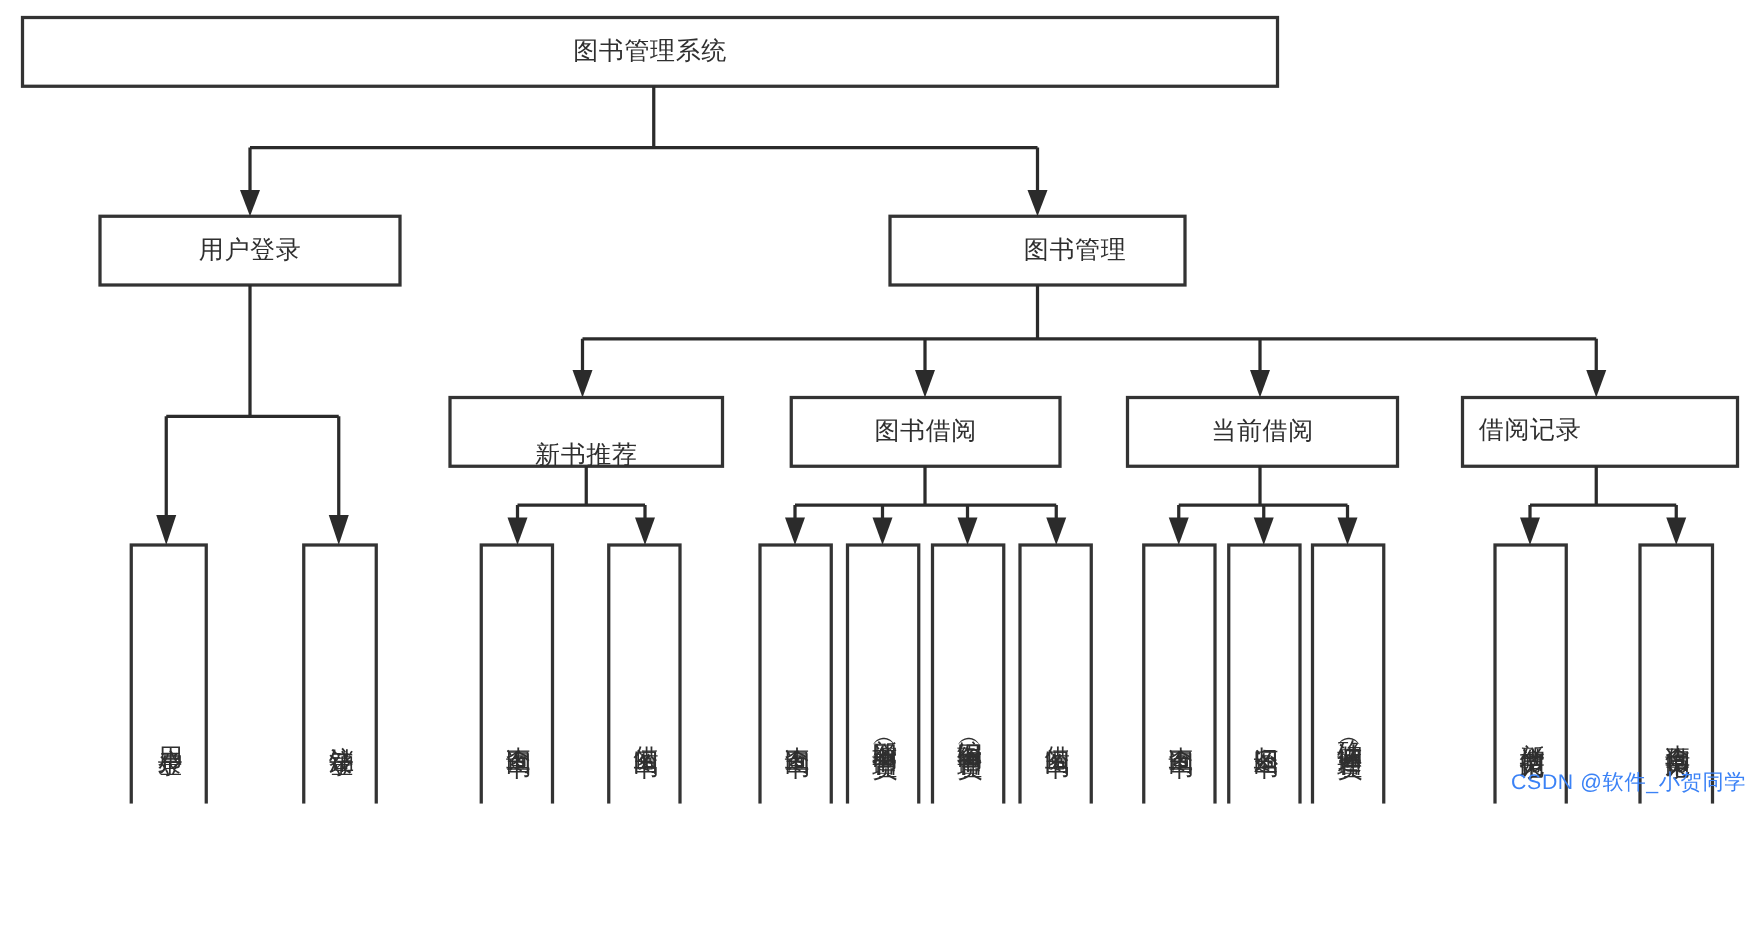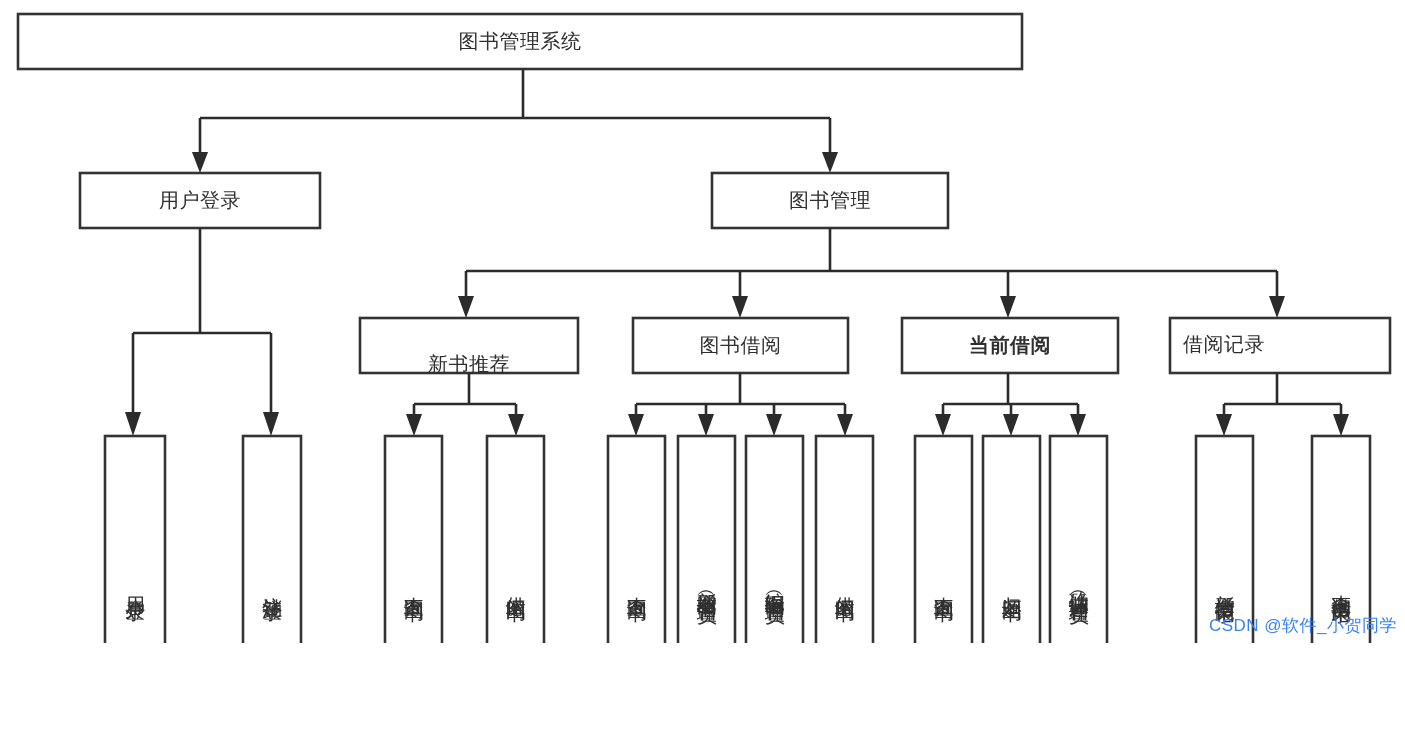--- a/index.html
+++ b/index.html
@@ -157,25 +157,25 @@
     <path class="connector" d="M 1224,404 L 1341,404"></path>
     <path class="connector" d="M 1224,404 L 1224,420"></path>
     <path class="connector" d="M 1341,404 L 1341,420"></path>
     <polygon class="arrow-head" points="1216,414 1232,414 1224,436"></polygon>
     <polygon class="arrow-head" points="1333,414 1349,414 1341,436"></polygon>
   </svg>
 
   <div class="node-label horizontal" style="left:18px; top:14px; width:1004px; height:55px;">图书管理系统</div>
 
   <div class="node-label horizontal" style="left:80px; top:173px; width:240px; height:55px;">用户登录</div>
-  <div class="node-label horizontal" style="left:712px; top:173px; width:236px; height:55px;">图书管理</div>
+  <div class="node-label horizontal" style="left:712px; top:173px; width:236px; height:55px;padding-left:30px;">图书管理</div>
 
   <div class="node-label horizontal" style="left:360px; top:318px; width:218px; height:55px;margin-top:19px;">新书推荐</div>
   <div class="node-label horizontal" style="left:633px; top:318px; width:215px; height:55px;border-radius:11px;">图书借阅</div>
-  <div class="node-label horizontal" style="left:902px; top:318px; width:216px; height:55px;font-weight:bold;">当前借阅</div>
+  <div class="node-label horizontal" style="left:902px; top:318px; width:216px; height:55px;">当前借阅</div>
   <div class="node-label horizontal" style="left:1114px; top:318px; width:220px; height:55px;font-family:Liberation Mono, monospace;">借阅记录</div>
 
   <div class="node-label vertical" style="left:105px; top:436px; width:60px; height:297px;">用户登录</div>
   <div class="node-label vertical" style="left:243px; top:436px; width:58px; height:297px;">注销登录</div>
   <div class="node-label vertical" style="left:385px; top:436px; width:57px; height:297px;">查询图书</div>
   <div class="node-label vertical" style="left:487px; top:436px; width:57px; height:297px;">借阅图书</div>
   <div class="node-label vertical" style="left:608px; top:436px; width:57px; height:297px;">查询图书</div>
   <div class="node-label vertical" style="left:678px; top:436px; width:57px; height:297px;">新增图书（管理员）</div>
   <div class="node-label vertical" style="left:746px; top:436px; width:57px; height:297px;">编辑图书（管理员）</div>
   <div class="node-label vertical" style="left:816px; top:436px; width:57px; height:297px;">借阅图书</div>

